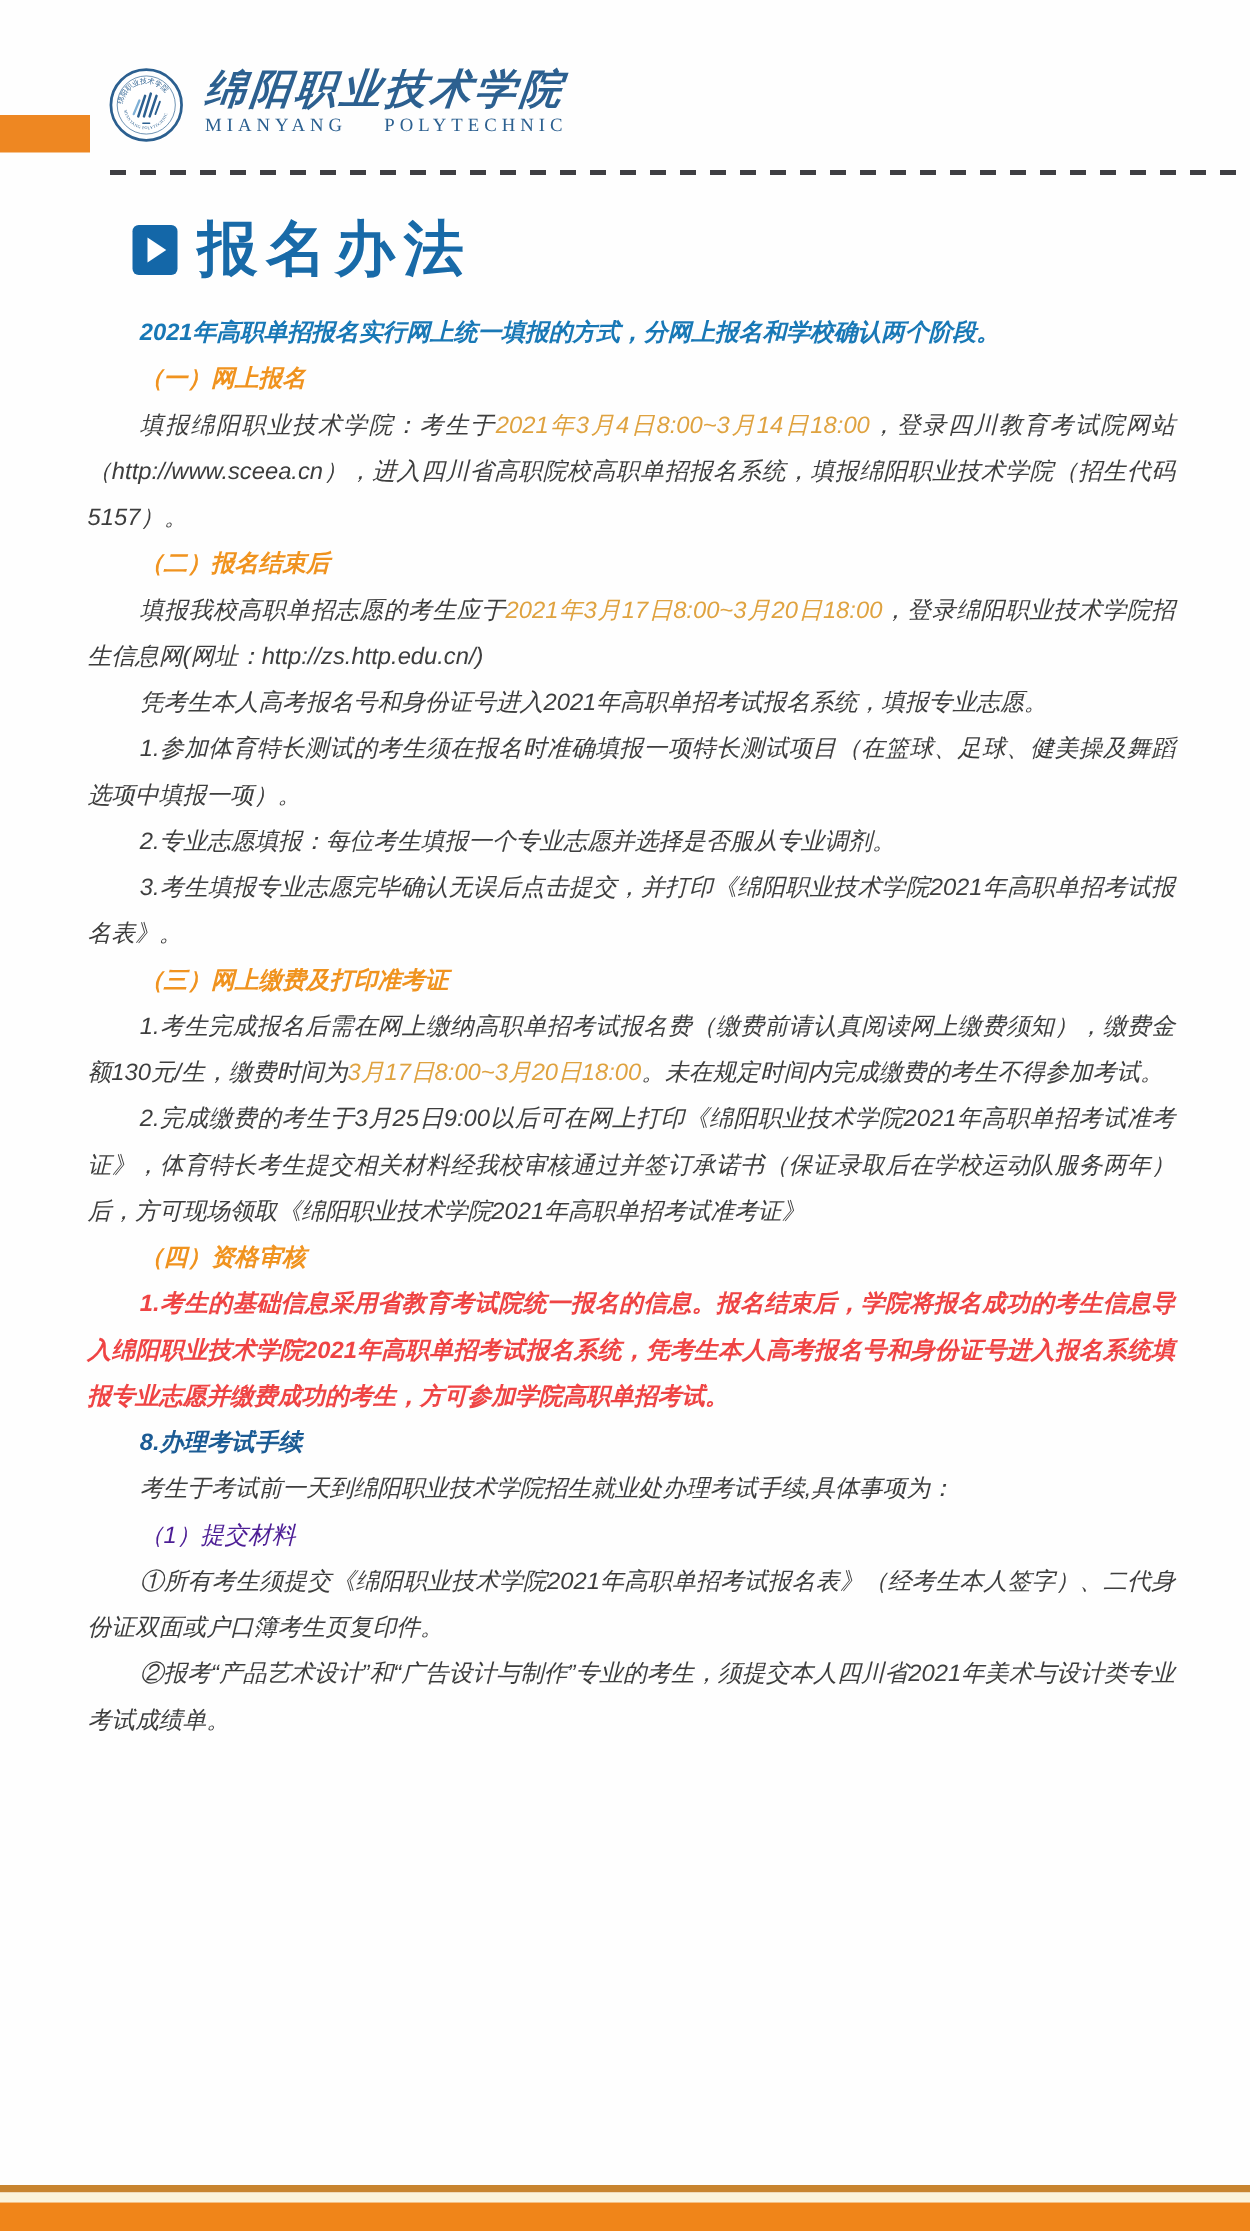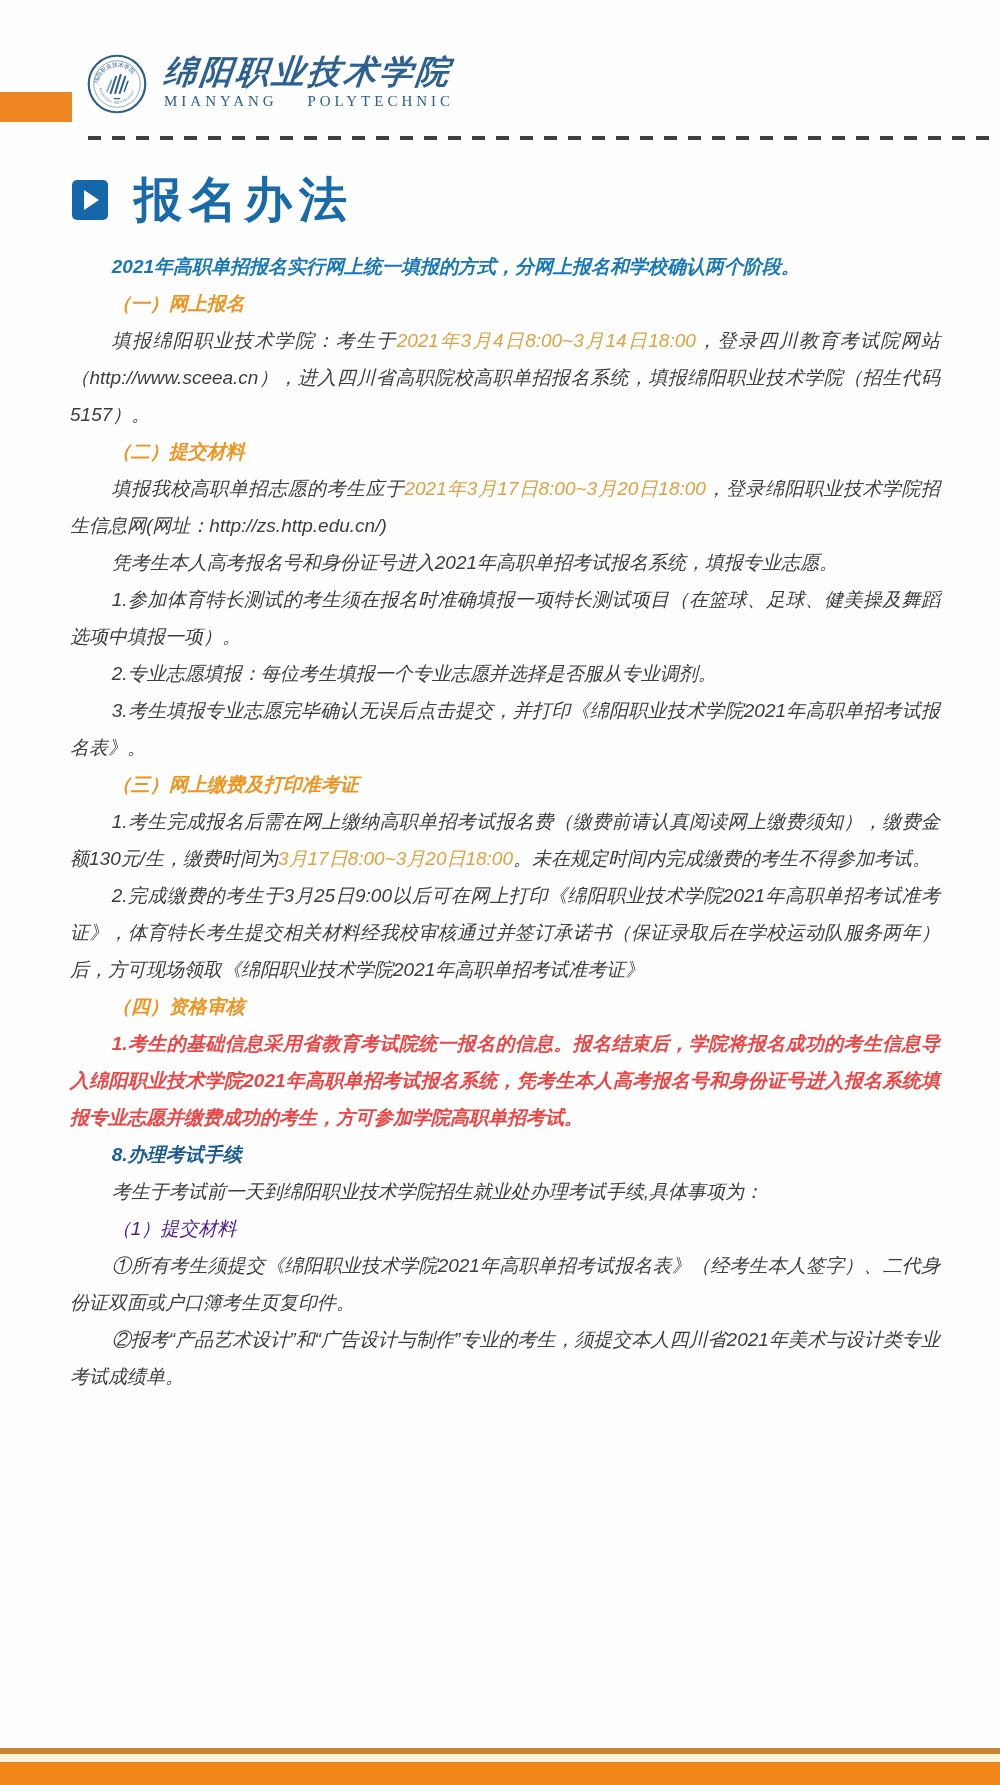--- a/index.html
+++ b/index.html
@@ -36,22 +36,22 @@
     font-size:15px; letter-spacing:4px; word-spacing:22px;
     color:#2c6090; margin-top:3px;
   }
   .divider {
     position:absolute; left:88px; right:0; top:136px; height:4px;
     background:repeating-linear-gradient(90deg,#3e3e42 0 13px, transparent 13px 24px);
   }
 
   
   .title-row {
-    position:absolute; left:72px; top:174px;
-    display:flex; align-items:center; gap:26px;
+    position:absolute; left:106px; top:174px;
+    display:flex; align-items:center; gap:16px;
   }
   .title-icon {
     width:36px; height:40px; background:#1467a8; border-radius:5px;
     position:relative; flex:0 0 auto;
   }
   .title-icon::after {
     content:""; position:absolute; left:12px; top:10px;
     border-left:15px solid #ffffff;
     border-top:10px solid transparent;
     border-bottom:10px solid transparent;
@@ -121,21 +121,21 @@
 
   <div class="title-row">
     <span class="title-icon"></span>
     <h1 class="page-title">报名办法</h1>
   </div>
 
   <main class="content">
       <p class="para style-intro"><span>2021年高职单招报名实行网上统一填报的方式，分网上报名和学校确认两个阶段。</span></p>
       <p class="para style-horange"><span>（一）网上报名</span></p>
       <p class="para style-body"><span>填报绵阳职业技术学院：考生于</span><span class="hl">2021年3月4日8:00~3月14日18:00</span><span>，登录四川教育考试院网站（http://www.sceea.cn），进入四川省高职院校高职单招报名系统，填报绵阳职业技术学院（招生代码5157）。</span></p>
-      <p class="para style-horange"><span>（二）提交材料</span></p>
+      <p class="para style-horange"><span>（二）报名结束后</span></p>
       <p class="para style-body"><span>填报我校高职单招志愿的考生应于</span><span class="hl">2021年3月17日8:00~3月20日18:00</span><span>，登录绵阳职业技术学院招生信息网(网址：http://zs.http.edu.cn/)</span></p>
       <p class="para style-body"><span>凭考生本人高考报名号和身份证号进入2021年高职单招考试报名系统，填报专业志愿。</span></p>
       <p class="para style-body"><span>1.参加体育特长测试的考生须在报名时准确填报一项特长测试项目（在篮球、足球、健美操及舞蹈选项中填报一项）。</span></p>
       <p class="para style-body"><span>2.专业志愿填报：每位考生填报一个专业志愿并选择是否服从专业调剂。</span></p>
       <p class="para style-body"><span>3.考生填报专业志愿完毕确认无误后点击提交，并打印《绵阳职业技术学院2021年高职单招考试报名表》。</span></p>
       <p class="para style-horange"><span>（三）网上缴费及打印准考证</span></p>
       <p class="para style-body"><span>1.考生完成报名后需在网上缴纳高职单招考试报名费（缴费前请认真阅读网上缴费须知），缴费金额130元/生，缴费时间为</span><span class="hl">3月17日8:00~3月20日18:00</span><span>。未在规定时间内完成缴费的考生不得参加考试。</span></p>
       <p class="para style-body"><span>2.完成缴费的考生于3月25日9:00以后可在网上打印《绵阳职业技术学院2021年高职单招考试准考证》，体育特长考生提交相关材料经我校审核通过并签订承诺书（保证录取后在学校运动队服务两年）后，方可现场领取《绵阳职业技术学院2021年高职单招考试准考证》</span></p>
       <p class="para style-horange"><span>（四）资格审核</span></p>
       <p class="para style-bluebold"><span>1.考生的基础信息采用省教育考试院统一报名的信息。报名结束后，学院将报名成功的考生信息导入绵阳职业技术学院2021年高职单招考试报名系统，凭考生本人高考报名号和身份证号进入报名系统填报专业志愿并缴费成功的考生，方可参加学院高职单招考试。</span></p>

